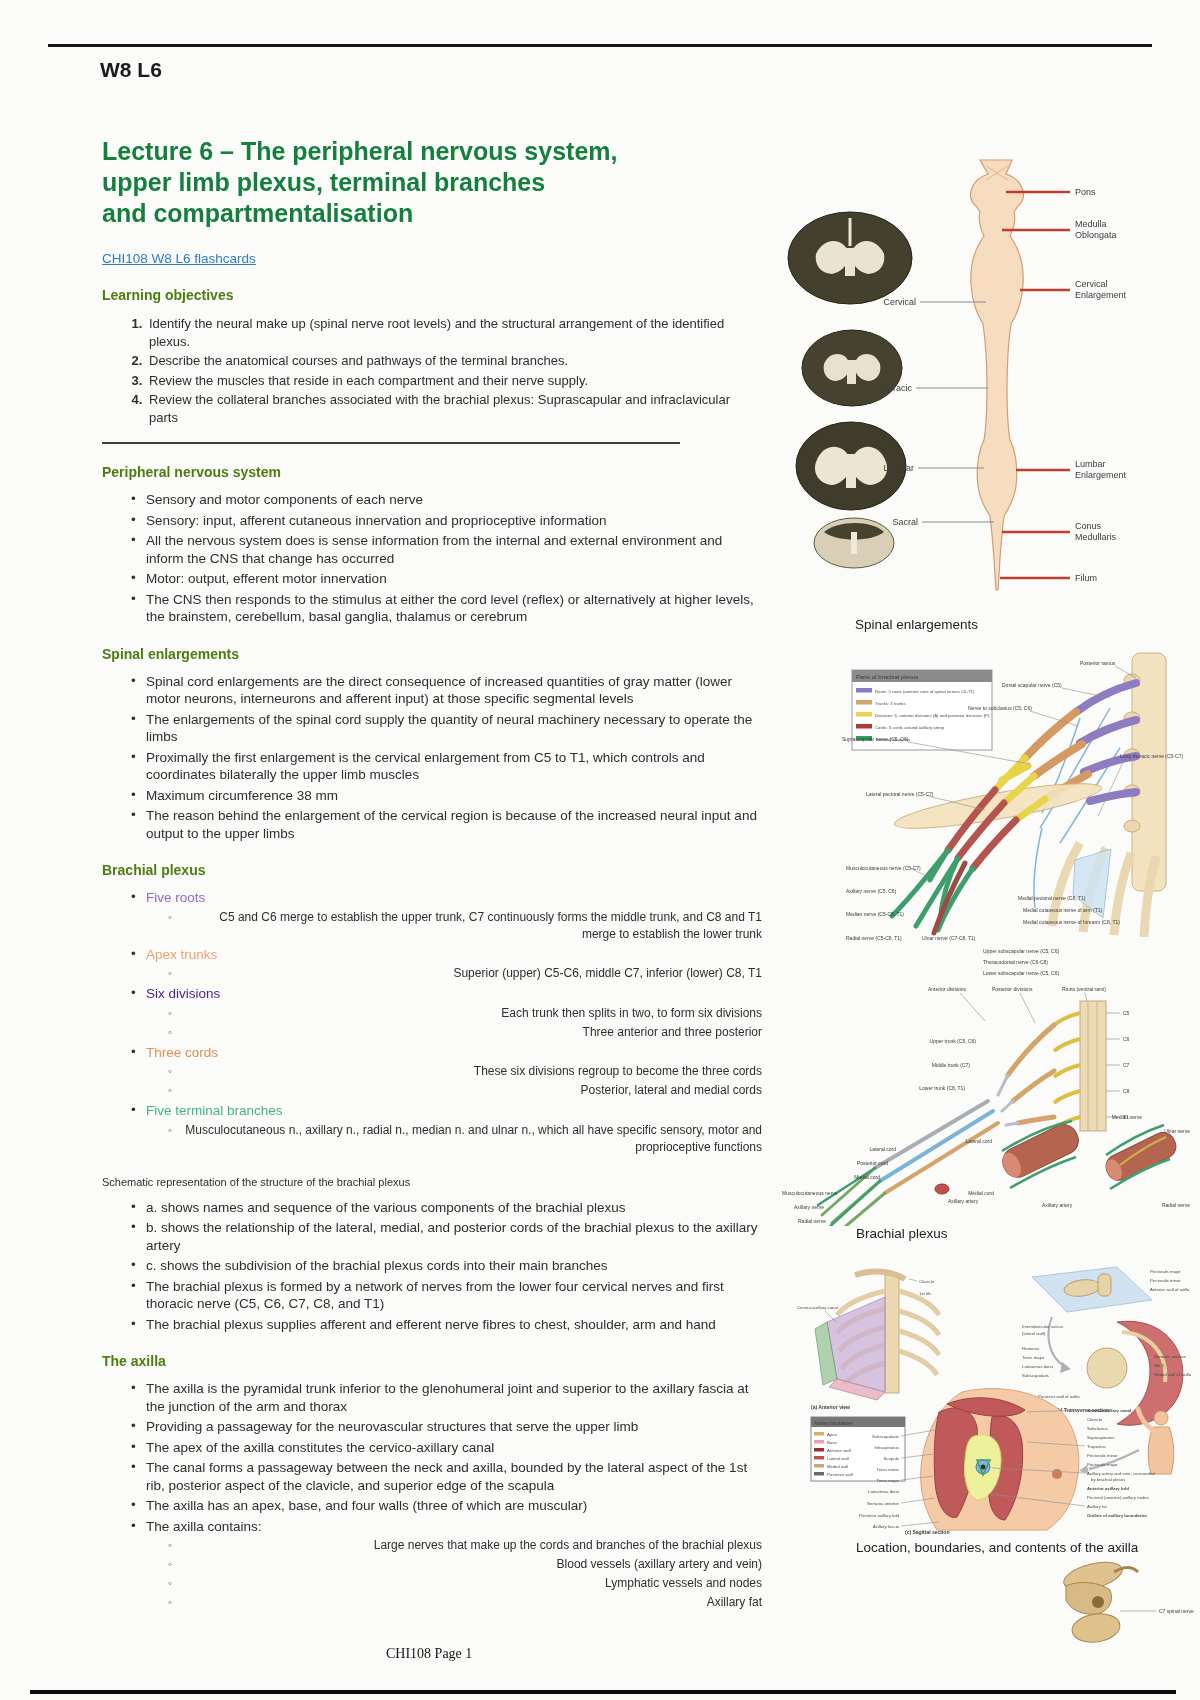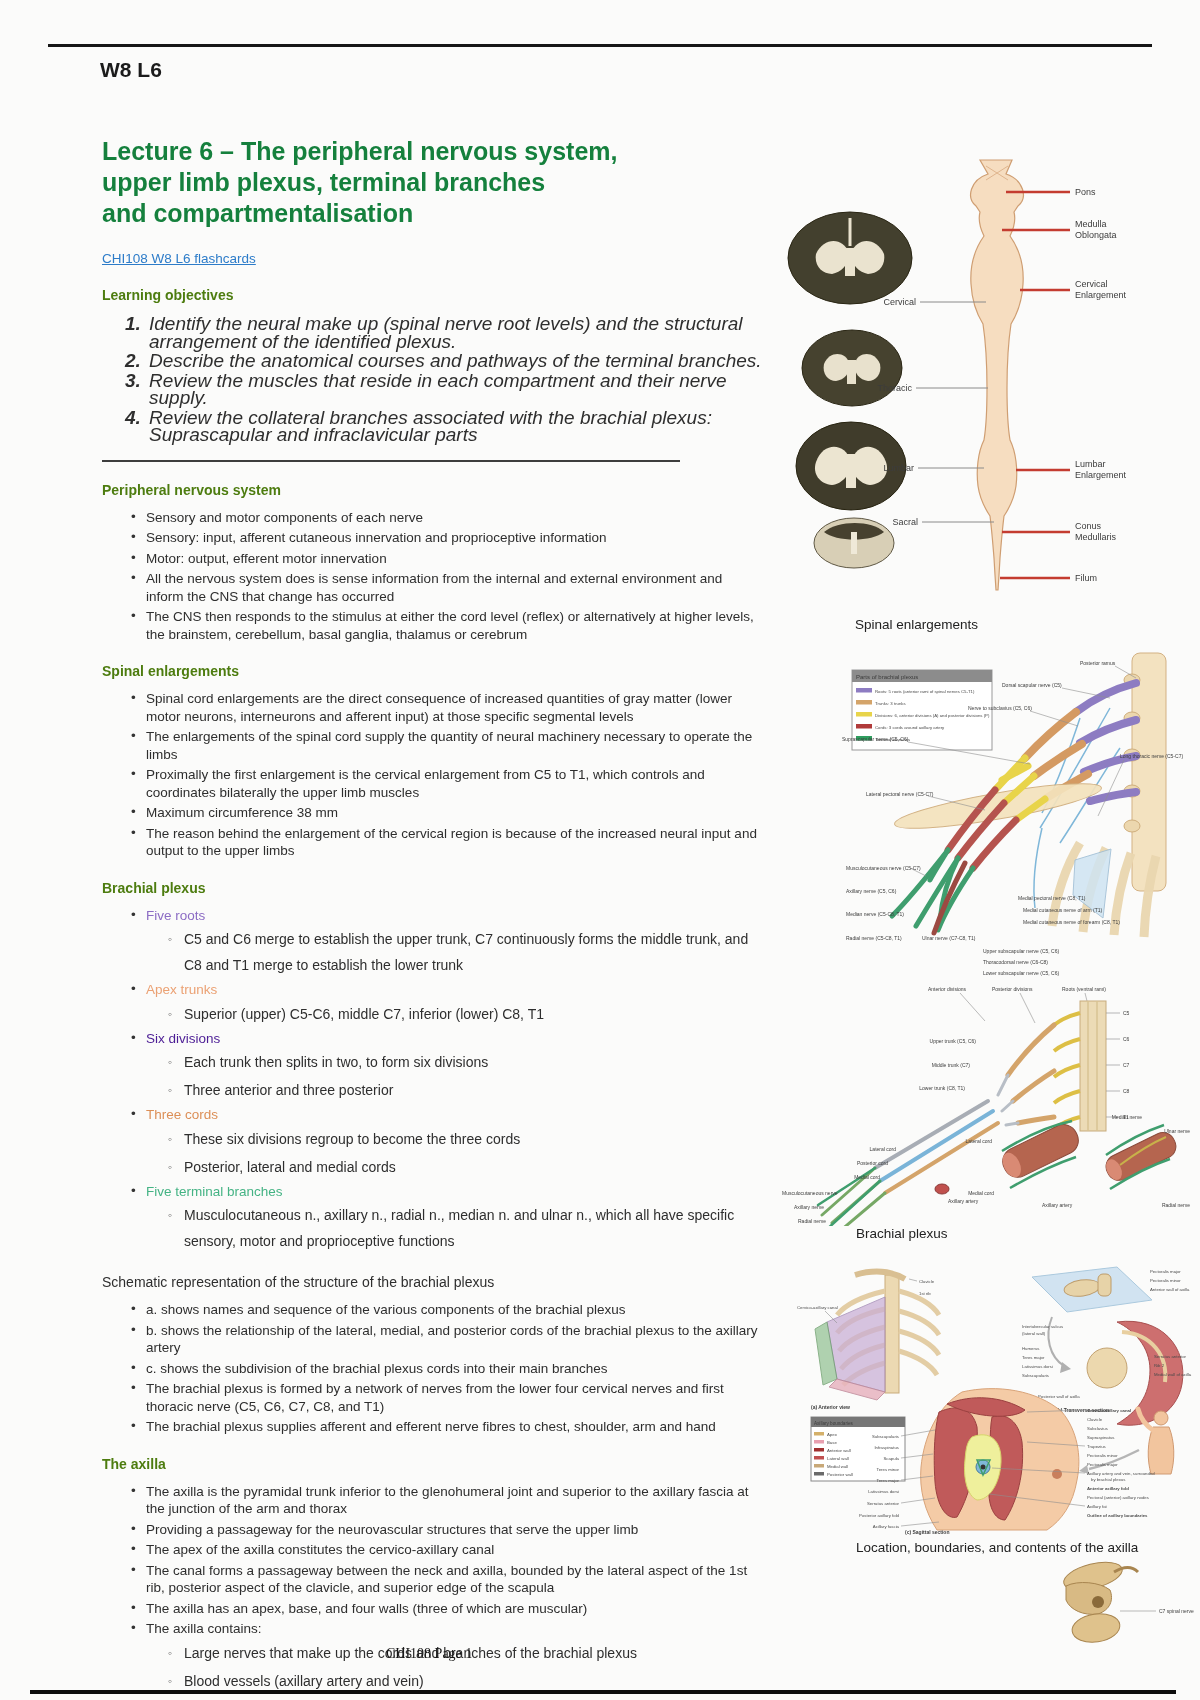--- a/index.html
+++ b/index.html
@@ -5,28 +5,28 @@
   html,body{margin:0;padding:0;background:#e9e9e9;}
   .page{position:relative;width:1200px;height:1700px;margin:0 auto;background:#fbfbfa;
         font-family:"Liberation Sans",sans-serif;color:#2e2e2e;overflow:hidden;}
   .ruleTop{position:absolute;left:48px;top:44px;width:1104px;height:3px;background:#161616;}
   .ruleBottom{position:absolute;left:30px;top:1690px;width:1146px;height:4px;background:#0d0d0d;}
   .content{position:absolute;left:100px;top:58px;width:662px;}
   .hcode{font-size:21px;font-weight:bold;color:#1b1b1b;margin:0;}
   .title{font-size:25px;line-height:31px;font-weight:bold;color:#15803d;margin:54px 0 0 2px;}
   .flink{display:inline-block;margin:22px 0 0 2px;color:#2d7cc9;text-decoration:underline;font-size:13.5px;cursor:pointer;}
   .shead{font-size:14px;font-weight:bold;color:#4d7c0f;margin:20px 0 0 2px;}
-  .plain{font-size:14px;margin:20px 0 0 2px;}
-  ol.obj{margin:12px 0 0;padding-left:46px;font-size:19px;line-height:17.5px;font-style:italic;}
+  .plain{font-size:11px;margin:20px 0 0 2px;}
+  ol.obj{margin:12px 0 0;padding-left:46px;font-size:13px;line-height:17.5px;}
   ol.obj>li{margin-bottom:2px;padding-left:3px;}
   ol.obj>li::marker{font-weight:bold;}
   ul.l1{list-style:none;margin:11px 0 0;padding-left:46px;font-size:13.5px;line-height:17.5px;}
   ul.l1>li{position:relative;margin-bottom:3px;}
   ul.l1>li::before{content:"•";position:absolute;left:-15px;top:-1px;color:#333;}
-  ul.l2{list-style:none;margin:2px 0 0;padding-left:38px;font-size:14px;line-height:26px;}
+  ul.l2{list-style:none;margin:2px 0 0;padding-left:38px;font-size:12px;line-height:17px;text-align:right;}
   ul.l2>li{position:relative;margin-bottom:2px;}
   ul.l2>li::before{content:"◦";position:absolute;left:-16px;top:0px;color:#666;font-size:12px;}
   hr.divider{border:none;border-top:2px solid #3d3d3d;width:578px;margin:16px 0 0 2px;}
   .fig{position:absolute;}
   .caption{position:absolute;font-size:13.5px;color:#222;}
   .footer{position:absolute;left:386px;top:1646px;font-family:"Liberation Serif",serif;font-size:14px;color:#161616;}
   svg text{font-family:"Liberation Sans",sans-serif;fill:#3c3c3c;}
   svg text.lb{font-size:5px;}
   svg text.lb2{font-size:4.3px;fill:#4a4a4a;}
   svg text.big{font-size:9px;}
@@ -59,22 +59,22 @@
         <li>Review the collateral branches associated with the brachial plexus: Suprascapular and infraclavicular parts</li>
       </ol>
 
     <hr class="divider">
 
     <div class="shead">Peripheral nervous system</div>
     <ul class="l1">
 
     <li>Sensory and motor components of each nerve</li>
         <li>Sensory: input, afferent cutaneous innervation and proprioceptive information</li>
+        <li>All the nervous system does is sense information from the internal and external environment and inform the CNS that change has occurred</li>
         <li>Motor: output, efferent motor innervation</li>
-        <li>All the nervous system does is sense information from the internal and external environment and inform the CNS that change has occurred</li>
         <li>The CNS then responds to the stimulus at either the cord level (reflex) or alternatively at higher levels, the brainstem, cerebellum, basal ganglia, thalamus or cerebrum</li>
       </ul>
 
     <div class="shead">Spinal enlargements</div>
     <ul class="l1">
 
     <li>Spinal cord enlargements are the direct consequence of increased quantities of gray matter (lower motor neurons, interneurons and afferent input) at those specific segmental levels</li>
         <li>The enlargements of the spinal cord supply the quantity of neural machinery necessary to operate the limbs</li>
         <li>Proximally the first enlargement is the cervical enlargement from C5 to T1, which controls and coordinates bilaterally the upper limb muscles</li>
         <li>Maximum circumference 38 mm</li>

